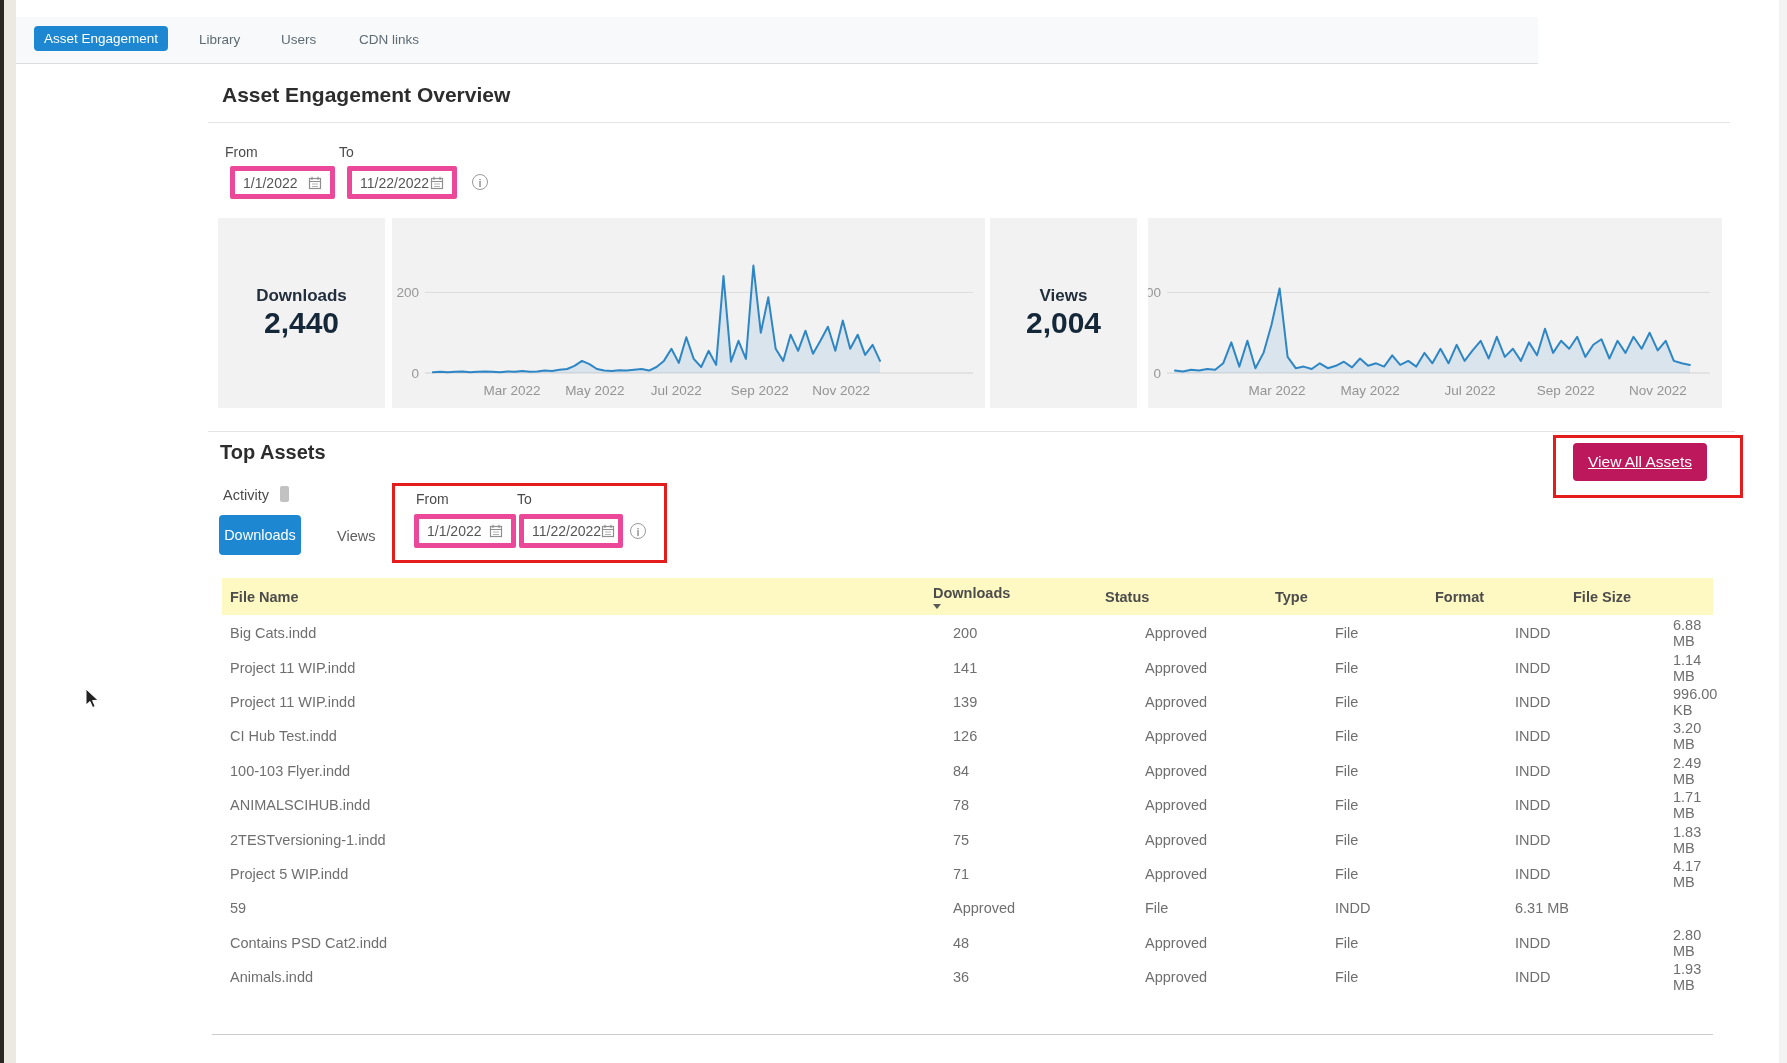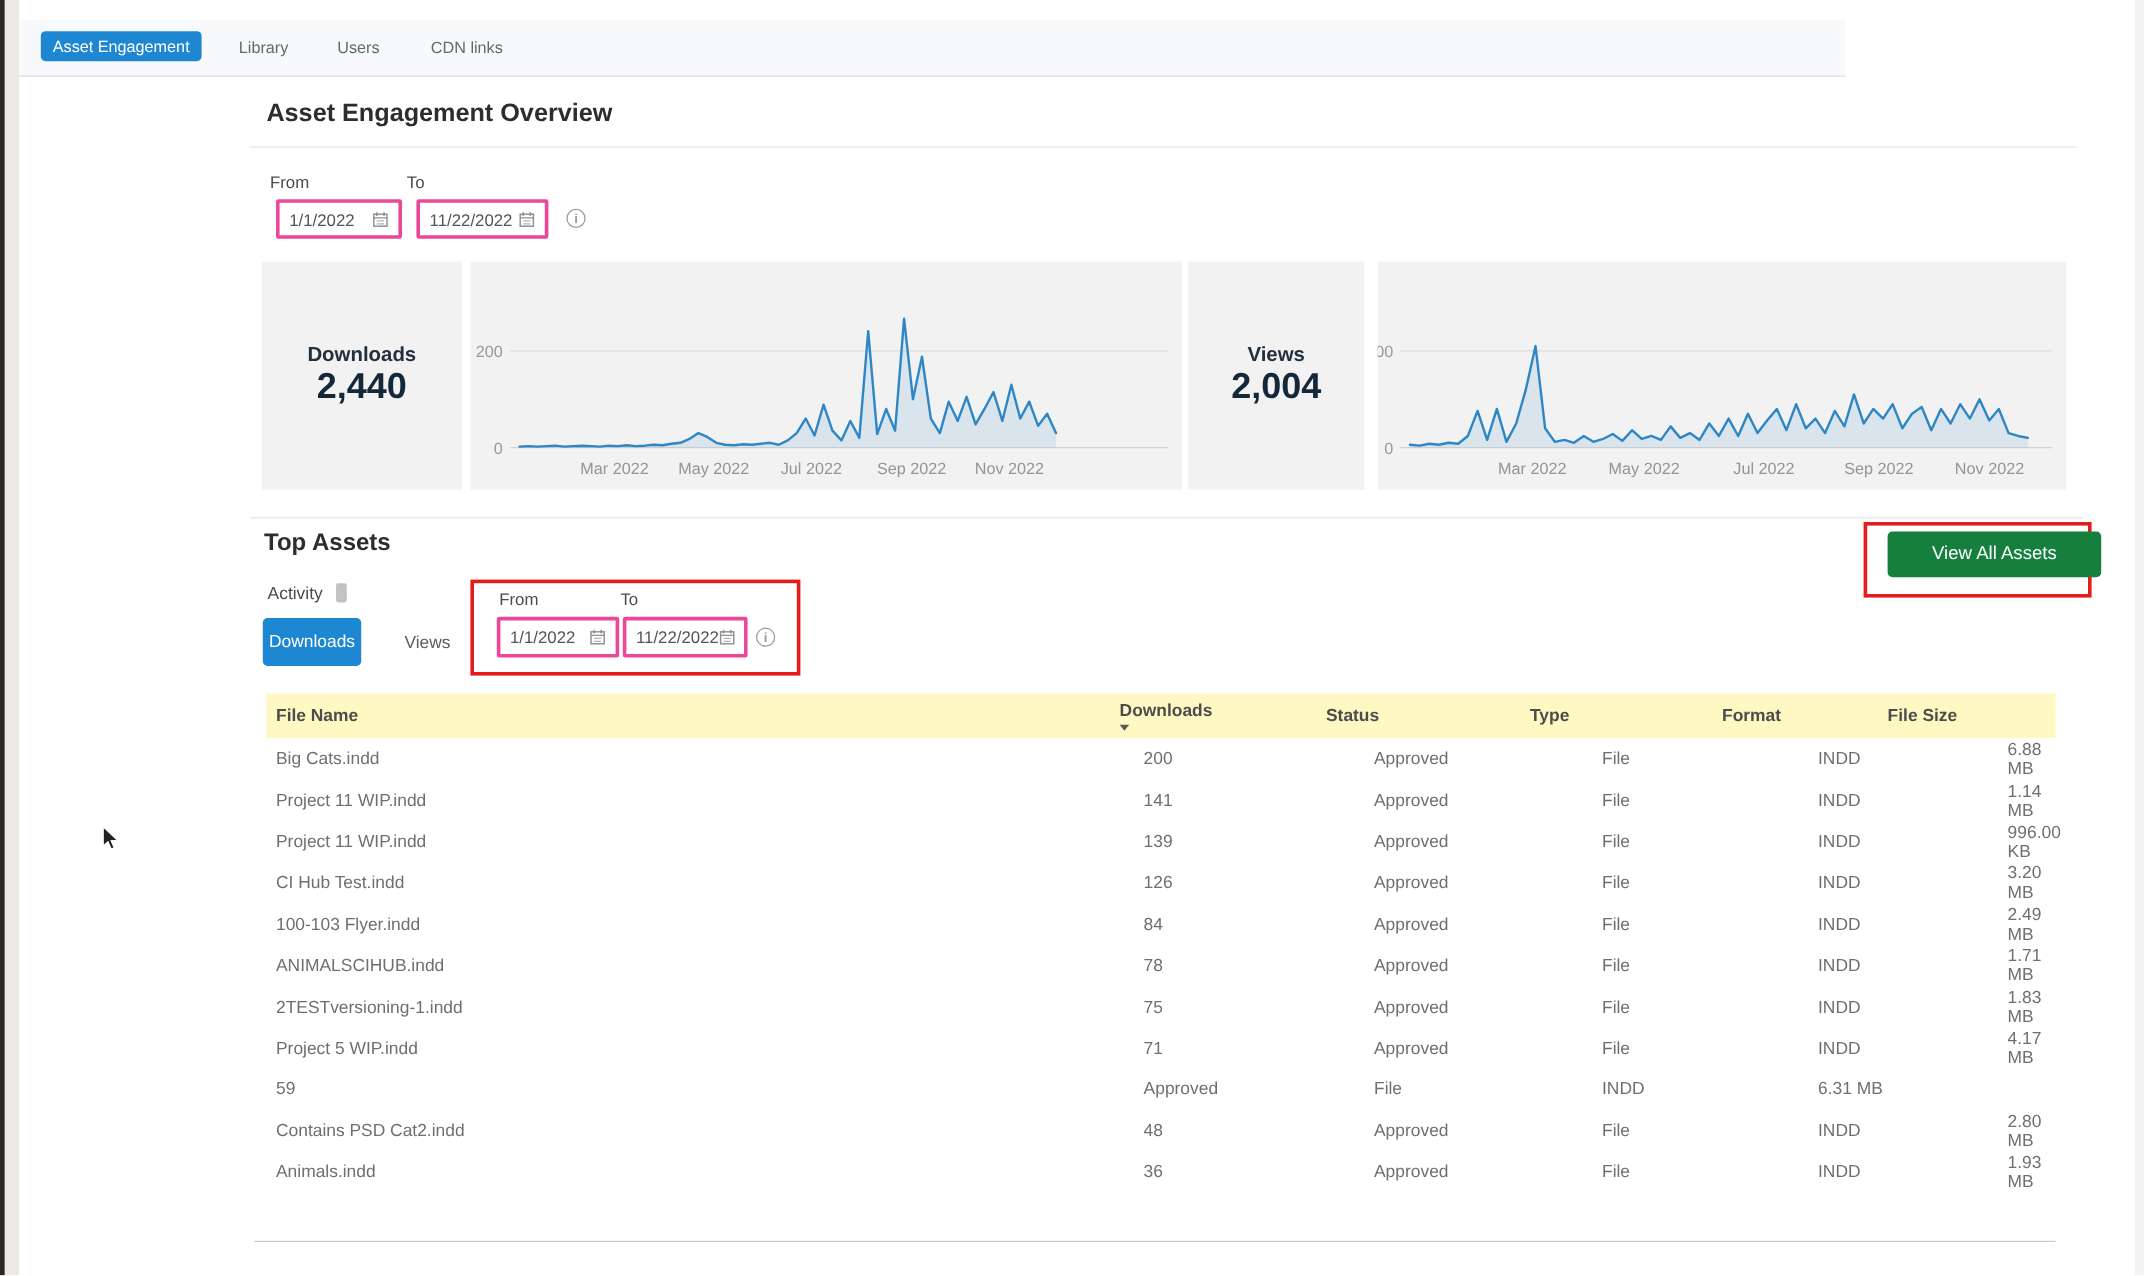--- a/index.html
+++ b/index.html
@@ -11,21 +11,21 @@
   .edge-light{left:4px;top:0;width:12px;height:1063px;background:#ece8e2;}
   .right-strip{right:0;top:0;width:8px;height:1063px;background:#f3f3f3;}
   
   .topbar{left:16px;top:17px;width:1522px;height:46px;background:#f8f9fa;border-bottom:1px solid #dcdfe1;}
   .tab-pill{position:absolute;left:18px;top:9px;width:134px;height:25px;border-radius:4px;
     color:#fff;font-size:13.5px;display:flex;align-items:center;justify-content:center;cursor:default;}
   .tab{position:absolute;top:15px;font-size:13.5px;color:#5f6b73;}
   .divider{position:absolute;height:1px;background:#e3e3e3;}
   .h1{position:absolute;font-weight:bold;color:#2d2d2d;}
   .field-label{position:absolute;font-size:14px;color:#4a4a4a;}
-  .date-input{position:absolute;background:#fff;border:3px solid #ec4899;border-radius:2px;
+  .date-input{position:absolute;background:#fff;border:5px solid #ec4899;border-radius:2px;
     display:flex;align-items:center;justify-content:space-between;padding:0 8px;font-size:14px;color:#555;box-sizing:border-box;}
   .info-icon{position:absolute;width:16px;height:16px;border:1.5px solid #999;border-radius:50%;
     color:#999;font-size:11px;line-height:16px;text-align:center;box-sizing:border-box;font-weight:bold;}
   .card{position:absolute;background:#f2f2f2;display:flex;flex-direction:column;align-items:center;justify-content:center;}
   .card-label{font-size:17px;font-weight:bold;color:#222f3d;}
   .card-value{font-size:30px;font-weight:bold;color:#15283a;margin-top:0;}
   .chart-box{position:absolute;background:#f2f2f2;}
   .btn-blue{position:absolute;border-radius:4px;color:#fff;font-size:14.5px;
     display:flex;align-items:center;justify-content:center;cursor:default;}
   .btn-green{position:absolute;border-radius:4px;color:#fff;font-size:15.5px;
@@ -170,21 +170,21 @@
           <line x1="10" y1="0.8" x2="10" y2="4" stroke="#8f8f8f" stroke-width="1.2"></line>
           <line x1="1.5" y1="5.5" x2="12.5" y2="5.5" stroke="#8f8f8f" stroke-width="1"></line>
           <line x1="4" y1="8" x2="10" y2="8" stroke="#b5b5b5" stroke-width="1"></line>
           <line x1="4" y1="10.5" x2="10" y2="10.5" stroke="#b5b5b5" stroke-width="1"></line>
         </svg>
     </span>
   </div>
   <div class="info-icon" style="left:630px;top:523px;">i</div>
 
   <div class="red-box" style="left:1553px;top:435px;width:190px;height:63px;"></div>
-  <div class="btn-green" style="left:1573px;top:443px;width:178px;height:38px;background:#15803d;">
+  <div class="btn-green" style="left:1573px;top:443px;width:134px;height:38px;background:#be185d;text-decoration:underline;">
     <span>View All Assets</span>
   </div>
 
   <div class="thead grid6">
     <div>File Name</div>
     <div style="display:flex;flex-direction:column;align-items:flex-start;">
       <span>Downloads</span>
       <span class="sort-caret"></span>
     </div>
     <div>Status</div>

